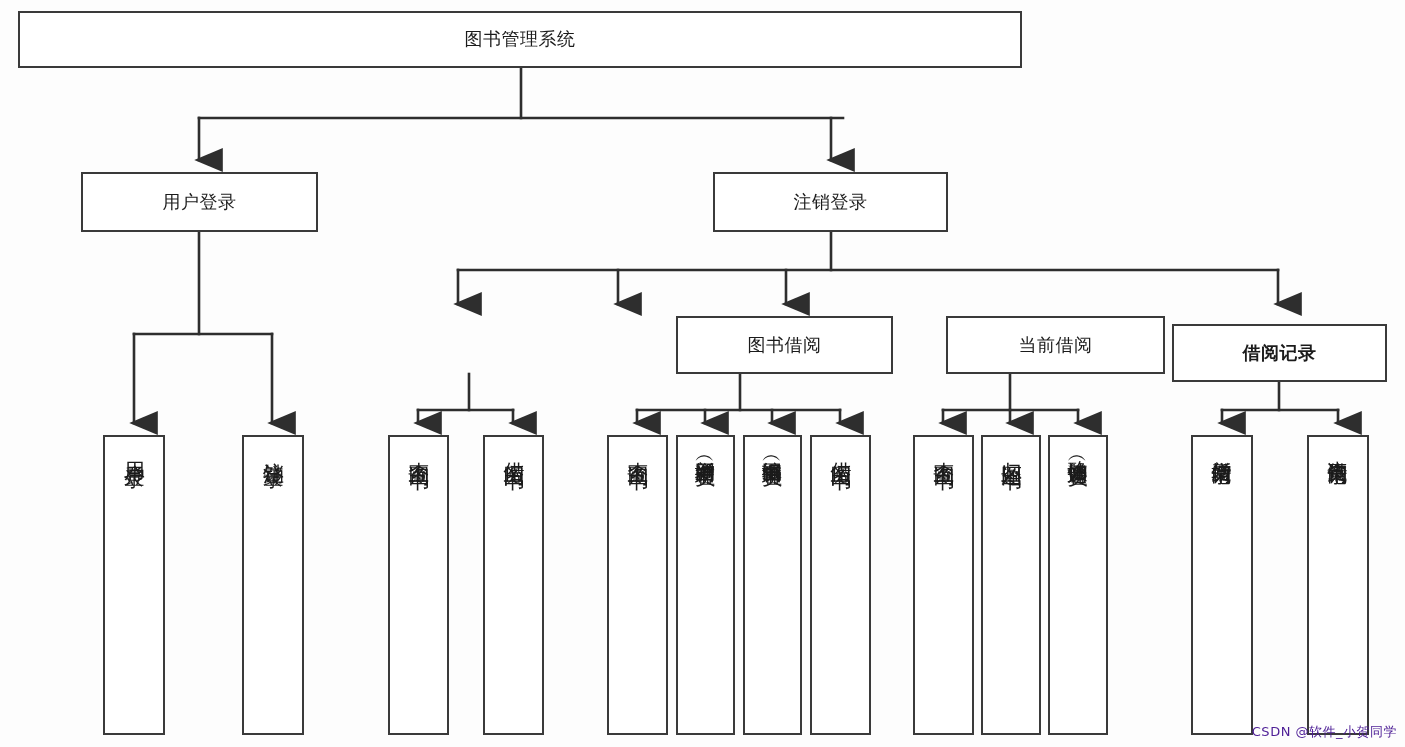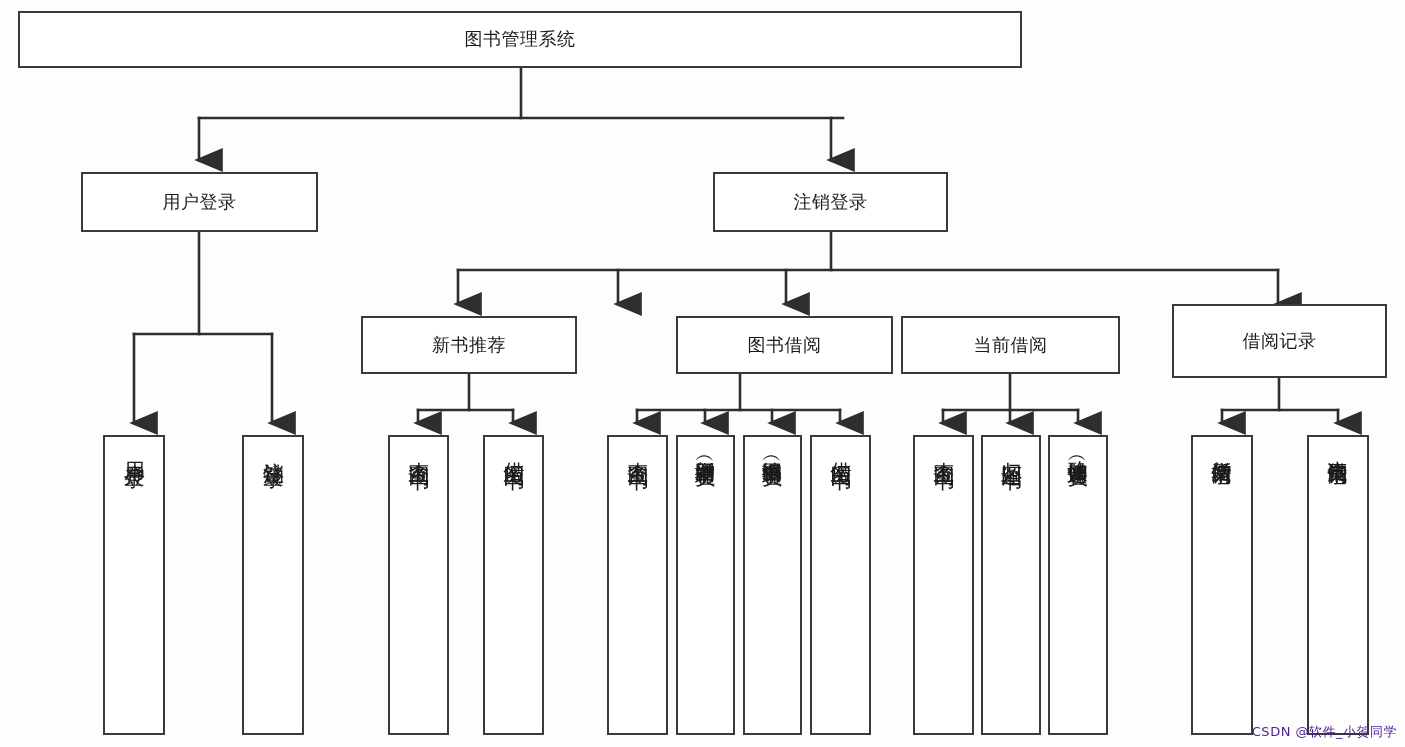--- a/index.html
+++ b/index.html
@@ -132,33 +132,30 @@
   </div>
 
   <div class="node horizontal" style="left:81px; top:172px; width:237px; height:60px;">
     <span class="label">用户登录</span>
   </div>
 
   <div class="node horizontal" style="left:713px; top:172px; width:235px; height:60px;">
     <span class="label">注销登录</span>
   </div>
 
-  <div class="node horizontal" style="left:361px; top:316px; width:216px; height:58px;">
-    <span class="label">新书推荐</span>
-  </div>
 
   <div class="node horizontal" style="left:632px; top:316px; width:217px; height:58px;margin-left:44px;">
     <span class="label">图书借阅</span>
   </div>
 
-  <div class="node horizontal" style="left:901px; top:316px; width:219px; height:58px;">
+  <div class="node horizontal" style="left:946px; top:316px; width:219px; height:58px;">
     <span class="label">当前借阅</span>
   </div>
 
-  <div class="node horizontal" style="left:1172px; top:304px; width:215px; height:74px;">
+  <div class="node horizontal" style="left:1172px; top:324px; width:215px; height:58px;font-weight:bold;">
     <span class="label">借阅记录</span>
   </div>
 
   <div class="node vertical" style="left:103px; top:435px; width:62px; height:300px;">
     <span class="label">用户登录</span>
   </div>
 
   <div class="node vertical" style="left:242px; top:435px; width:62px; height:300px;">
     <span class="label">注销登录</span>
   </div>

